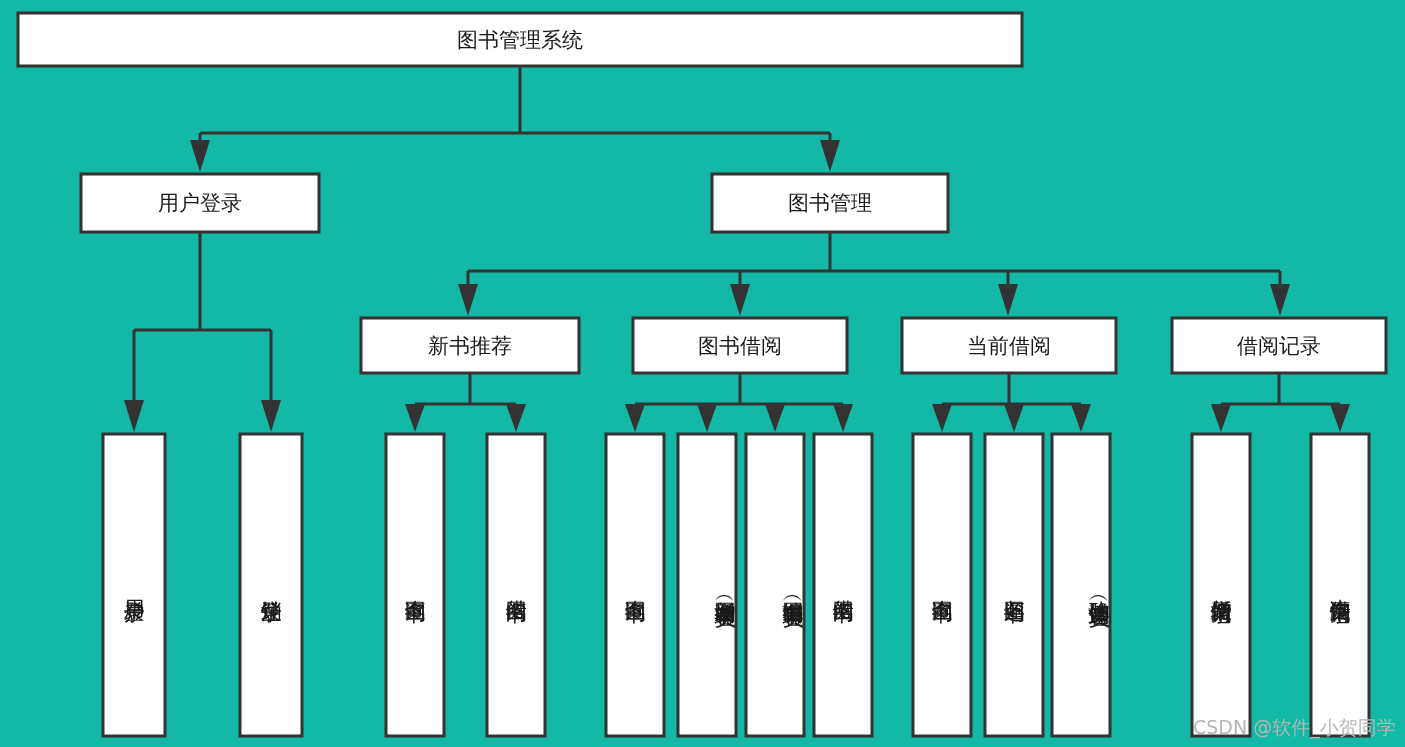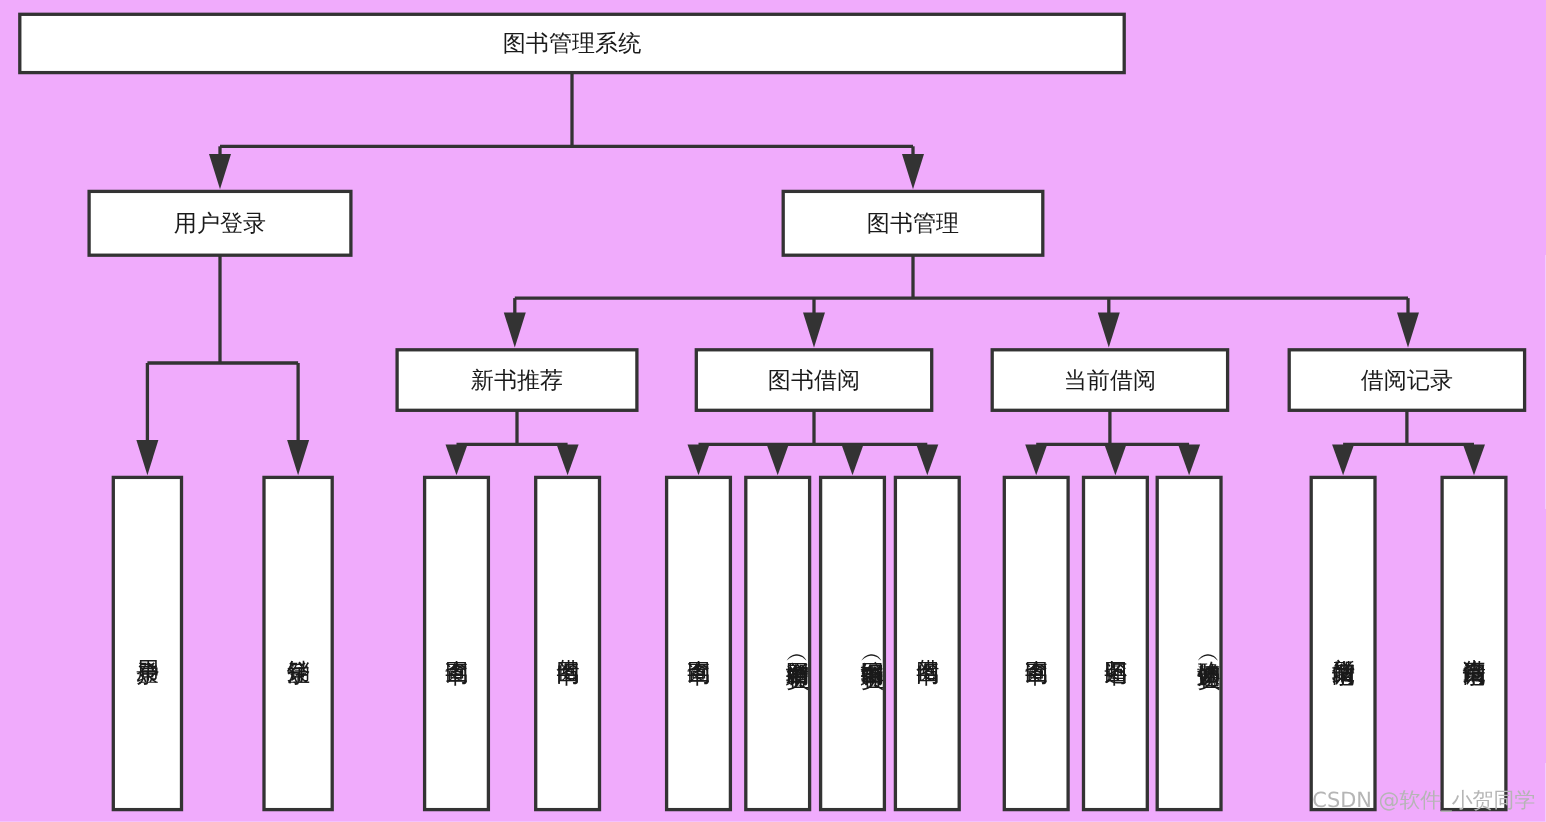--- a/index.html
+++ b/index.html
@@ -11,21 +11,21 @@
   body {
     width: 1405px;
     height: 747px;
     overflow: hidden;
     font-family: "DejaVu Sans", "Liberation Sans", sans-serif;
   }
   #diagram-root {
     position: relative;
     width: 1405px;
     height: 747px;
-    background: #f0abfc;
+    background: #14b8a6;
   }
   svg#tree-svg {
     position: absolute;
     left: 0;
     top: 0;
     width: 1405px;
     height: 747px;
     display: block;
   }
   .node-rect {

